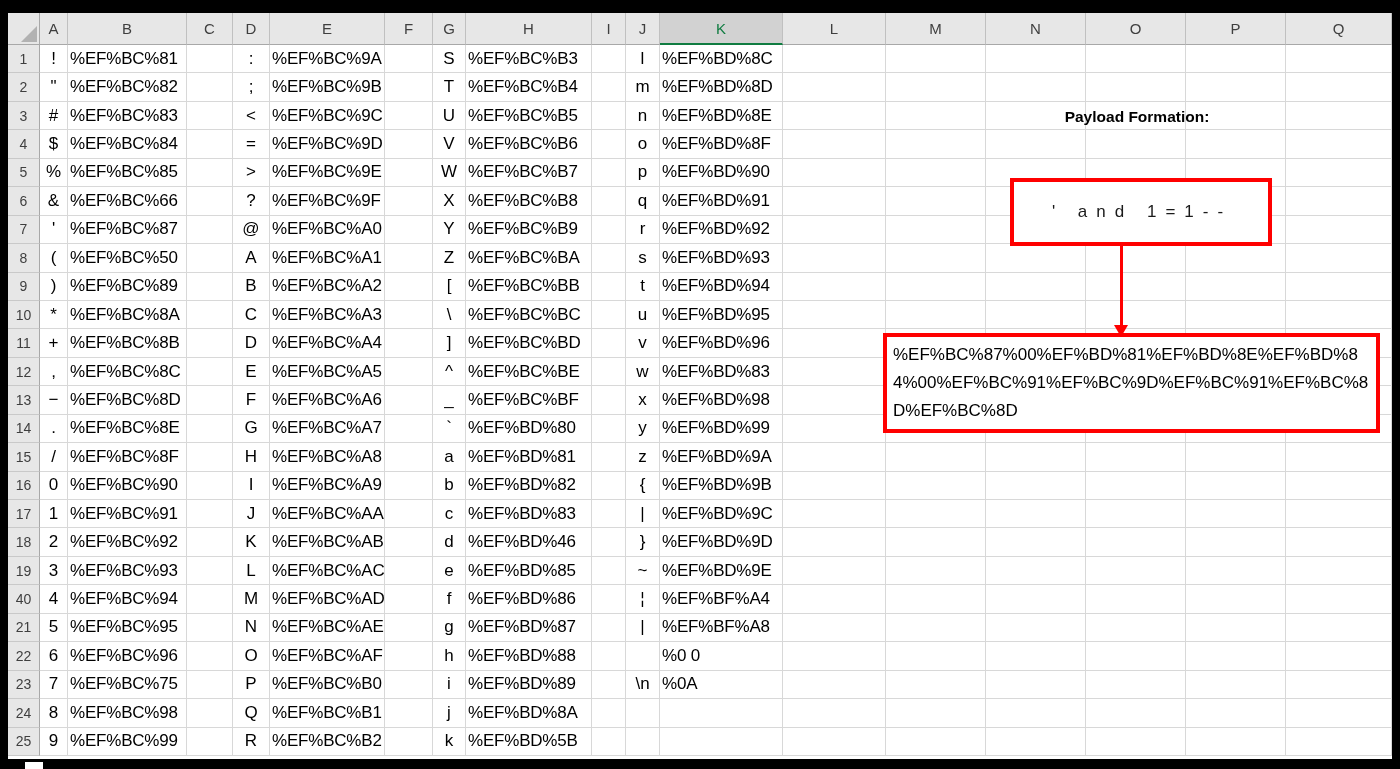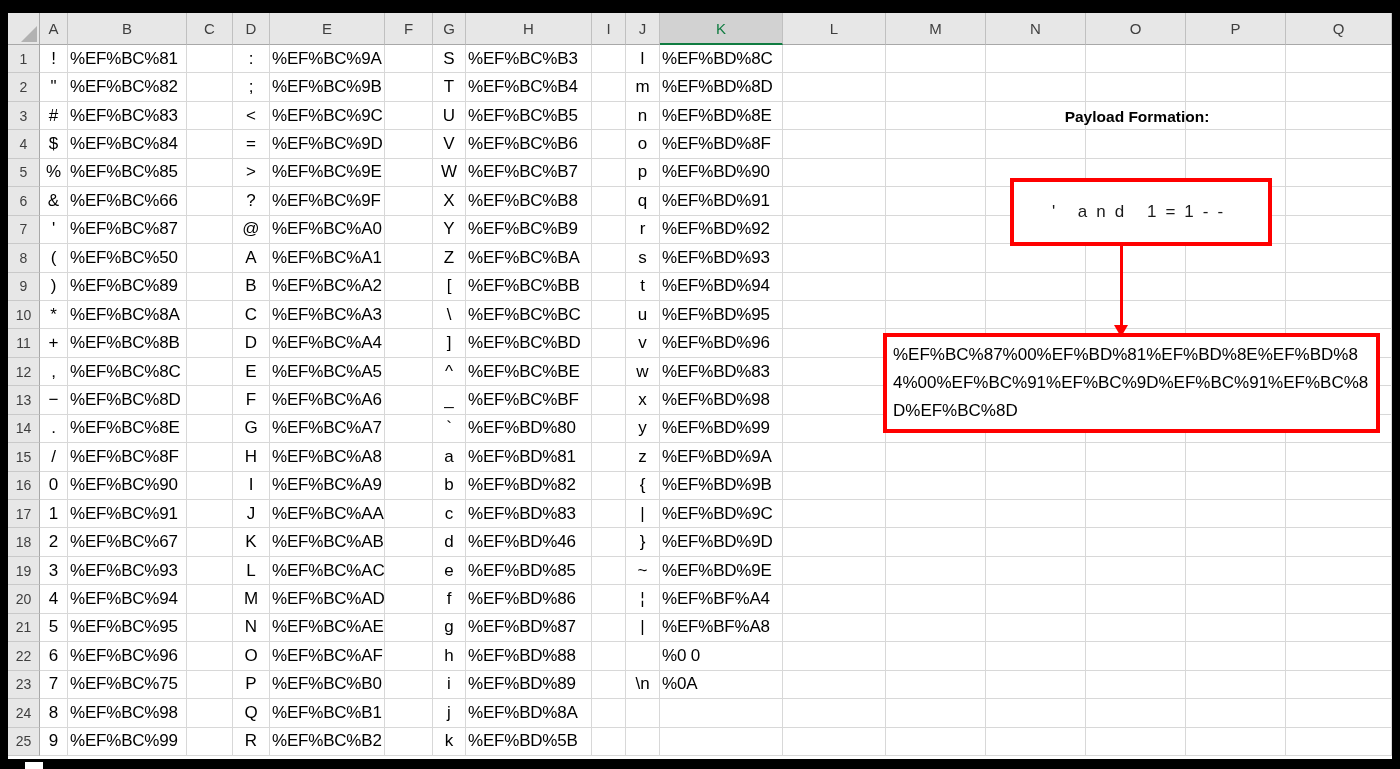--- a/index.html
+++ b/index.html
@@ -450,21 +450,21 @@
       <div class="c char">|</div>
       <div class="c val">%EF%BD%9C</div>
       <div class="c"></div>
       <div class="c"></div>
       <div class="c"></div>
       <div class="c"></div>
       <div class="c"></div>
       <div class="c"></div>
       <div class="rowhead">18</div>
       <div class="c char">2</div>
-      <div class="c val">%EF%BC%67</div>
+      <div class="c val">%EF%BC%92</div>
       <div class="c"></div>
       <div class="c char">K</div>
       <div class="c val">%EF%BC%AB</div>
       <div class="c"></div>
       <div class="c char">d</div>
       <div class="c val">%EF%BD%46</div>
       <div class="c"></div>
       <div class="c char">}</div>
       <div class="c val">%EF%BD%9D</div>
       <div class="c"></div>
@@ -484,21 +484,21 @@
       <div class="c val">%EF%BD%85</div>
       <div class="c"></div>
       <div class="c char">~</div>
       <div class="c val">%EF%BD%9E</div>
       <div class="c"></div>
       <div class="c"></div>
       <div class="c"></div>
       <div class="c"></div>
       <div class="c"></div>
       <div class="c"></div>
-      <div class="rowhead">20</div>
+      <div class="rowhead">40</div>
       <div class="c char">4</div>
       <div class="c val">%EF%BC%94</div>
       <div class="c"></div>
       <div class="c char">M</div>
       <div class="c val">%EF%BC%AD</div>
       <div class="c"></div>
       <div class="c char">f</div>
       <div class="c val">%EF%BD%86</div>
       <div class="c"></div>
       <div class="c char">¦</div>

